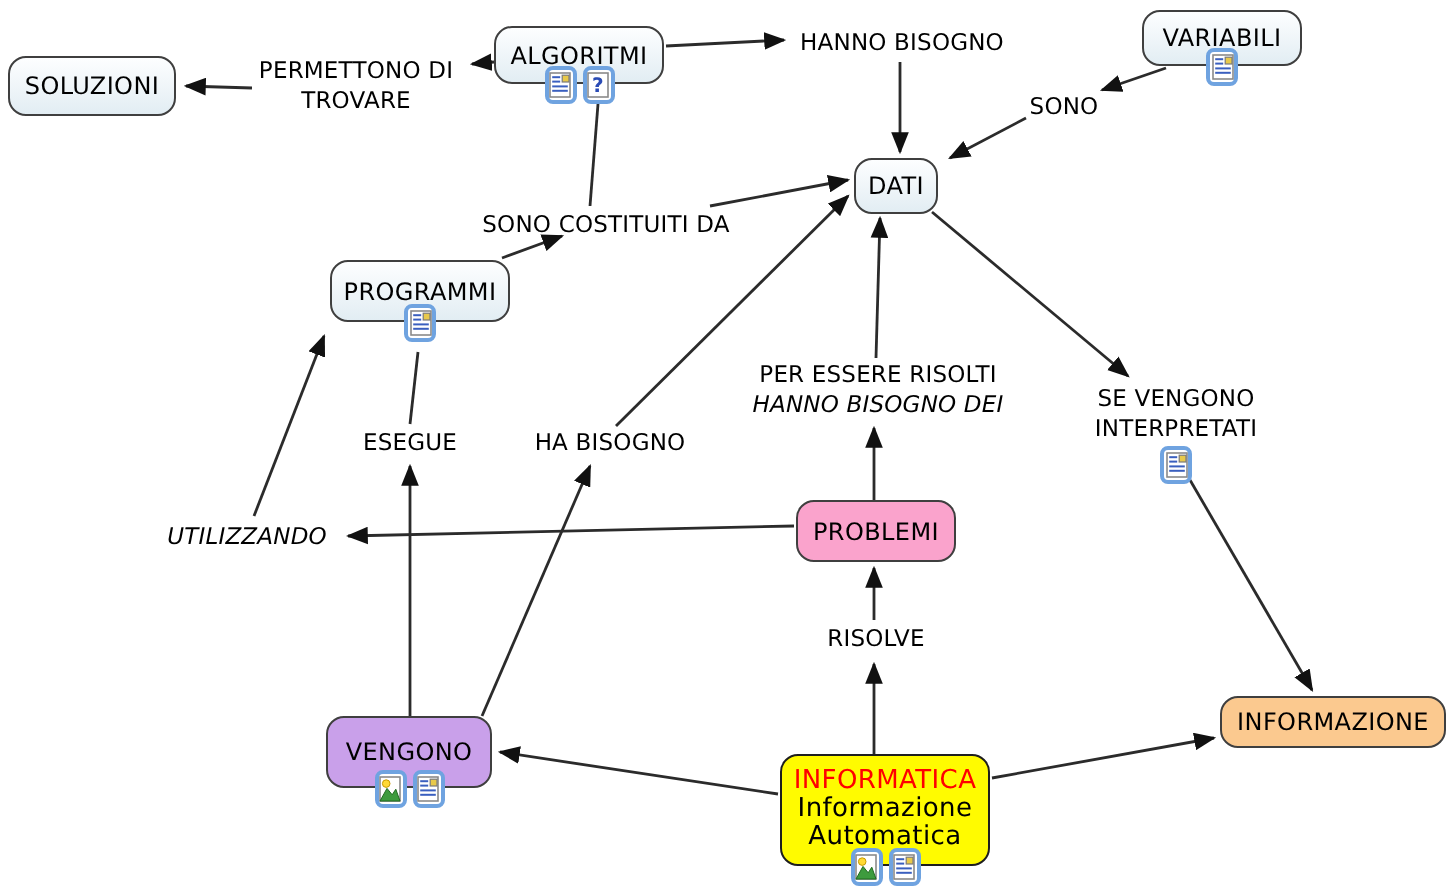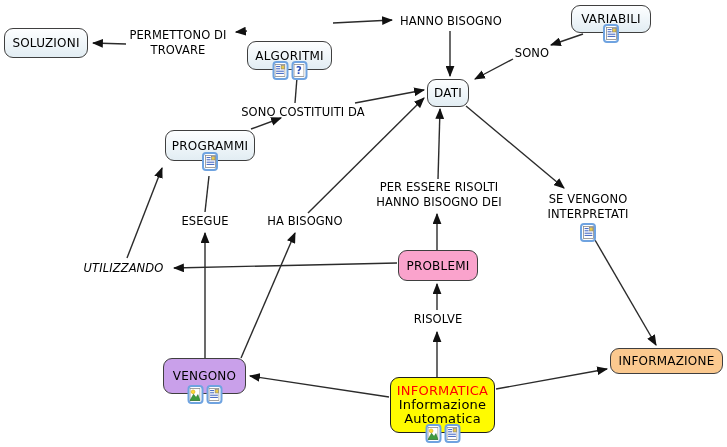--- a/index.html
+++ b/index.html
@@ -64,21 +64,21 @@
         <line x1="437" y1="377" x2="437" y2="332" stroke="#2B2B2B" stroke-width="1.4" marker-end="url(#arrowhead)"></line>
         <line x1="437" y1="310" x2="437" y2="284" stroke="#2B2B2B" stroke-width="1.4" marker-end="url(#arrowhead)"></line>
         <line x1="389" y1="397" x2="250" y2="376" stroke="#2B2B2B" stroke-width="1.4" marker-end="url(#arrowhead)"></line>
         <line x1="496" y1="389" x2="607" y2="369" stroke="#2B2B2B" stroke-width="1.4" marker-end="url(#arrowhead)"></line>
       </g>
   </svg>
   <div id="node-layer">
       <div class="node" style="left: 4px; top: 28px; width: 84px; height: 30px; border-color: rgb(63, 63, 63); background: linear-gradient(rgb(253, 254, 255) 0%, rgb(226, 237, 243) 100%);">
         <span class="node-line">SOLUZIONI</span>
       </div>
-      <div class="node" style="left: 247px; top: 13px; width: 85px; height: 29px; border-color: rgb(63, 63, 63); background: linear-gradient(rgb(253, 254, 255) 0%, rgb(226, 237, 243) 100%); margin-top: 28px;">
+      <div class="node" style="left: 247px; top: 13px; width: 85px; height: 29px; border-color: rgb(63, 63, 63); background: linear-gradient(rgb(253, 254, 255) 0%, rgb(226, 237, 243) 100%);">
         <span class="node-line">ALGORITMI</span>
         <span class="icon-row">
           <span class="res-icon" style="border-color: rgb(111, 163, 224);">
             <svg width="11" height="13">
               <rect x="0.5" y="0.5" width="10" height="12" fill="#FFFFFF" stroke="#8A8A8A" stroke-width="0.8"></rect>
               <rect x="6.6" y="1.6" width="3.4" height="3.4" fill="#E8C94A" stroke="#7A7A7A" stroke-width="0.6"></rect>
               <line x1="1.6" y1="2.6" x2="5.6" y2="2.6" stroke="#3A5FBF" stroke-width="1"></line>
               <line x1="1.6" y1="4.8" x2="5.6" y2="4.8" stroke="#3A5FBF" stroke-width="1"></line>
               <line x1="1.6" y1="7.2" x2="9.4" y2="7.2" stroke="#3A5FBF" stroke-width="1"></line>
               <line x1="1.6" y1="9.4" x2="9.4" y2="9.4" stroke="#3A5FBF" stroke-width="1"></line>
@@ -191,21 +191,21 @@
         <span style="display: block;">SONO COSTITUITI DA</span>
       </div>
       <div class="link-label" style="left: 177px; top: 214px; width: 56px;">
         <span style="display: block;">ESEGUE</span>
       </div>
       <div class="link-label" style="left: 263px; top: 214px; width: 84px;">
         <span style="display: block;">HA BISOGNO</span>
       </div>
       <div class="link-label" style="left: 370px; top: 180px; width: 138px;">
         <span style="display: block;">PER ESSERE RISOLTI</span>
-        <span style="display: block;">HANNO BISOGNO DEI</span>
+        <span style="display: block; font-style: italic;">HANNO BISOGNO DEI</span>
       </div>
       <div class="link-label" style="left: 538px; top: 192px; width: 100px;">
         <span style="display: block;">SE VENGONO</span>
         <span style="display: block;">INTERPRETATI</span>
         <span class="icon-row inline">
           <span class="res-icon" style="border-color: rgb(111, 163, 224);">
             <svg width="11" height="13">
               <rect x="0.5" y="0.5" width="10" height="12" fill="#FFFFFF" stroke="#8A8A8A" stroke-width="0.8"></rect>
               <rect x="6.6" y="1.6" width="3.4" height="3.4" fill="#E8C94A" stroke="#7A7A7A" stroke-width="0.6"></rect>
               <line x1="1.6" y1="2.6" x2="5.6" y2="2.6" stroke="#3A5FBF" stroke-width="1"></line>

